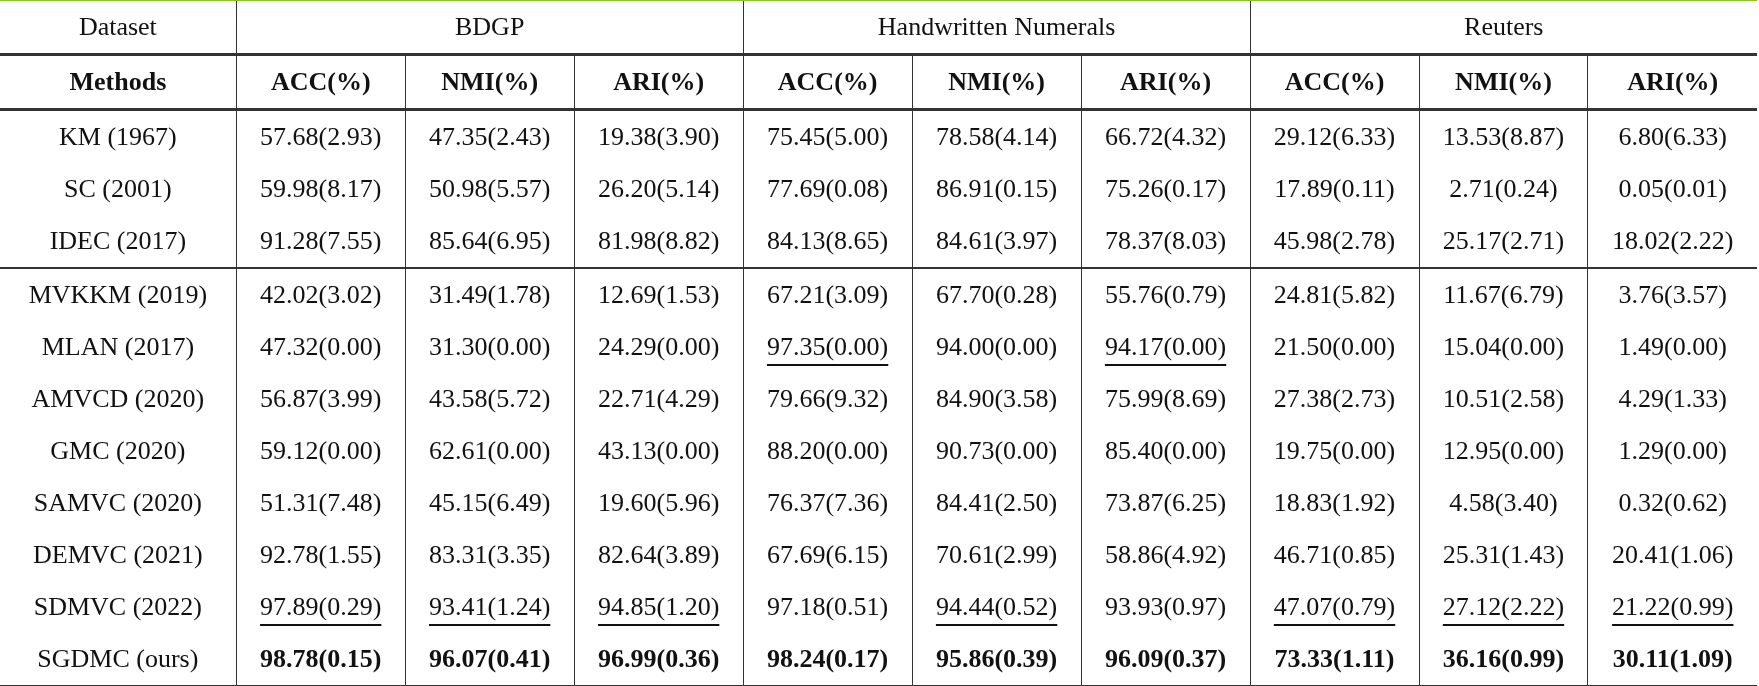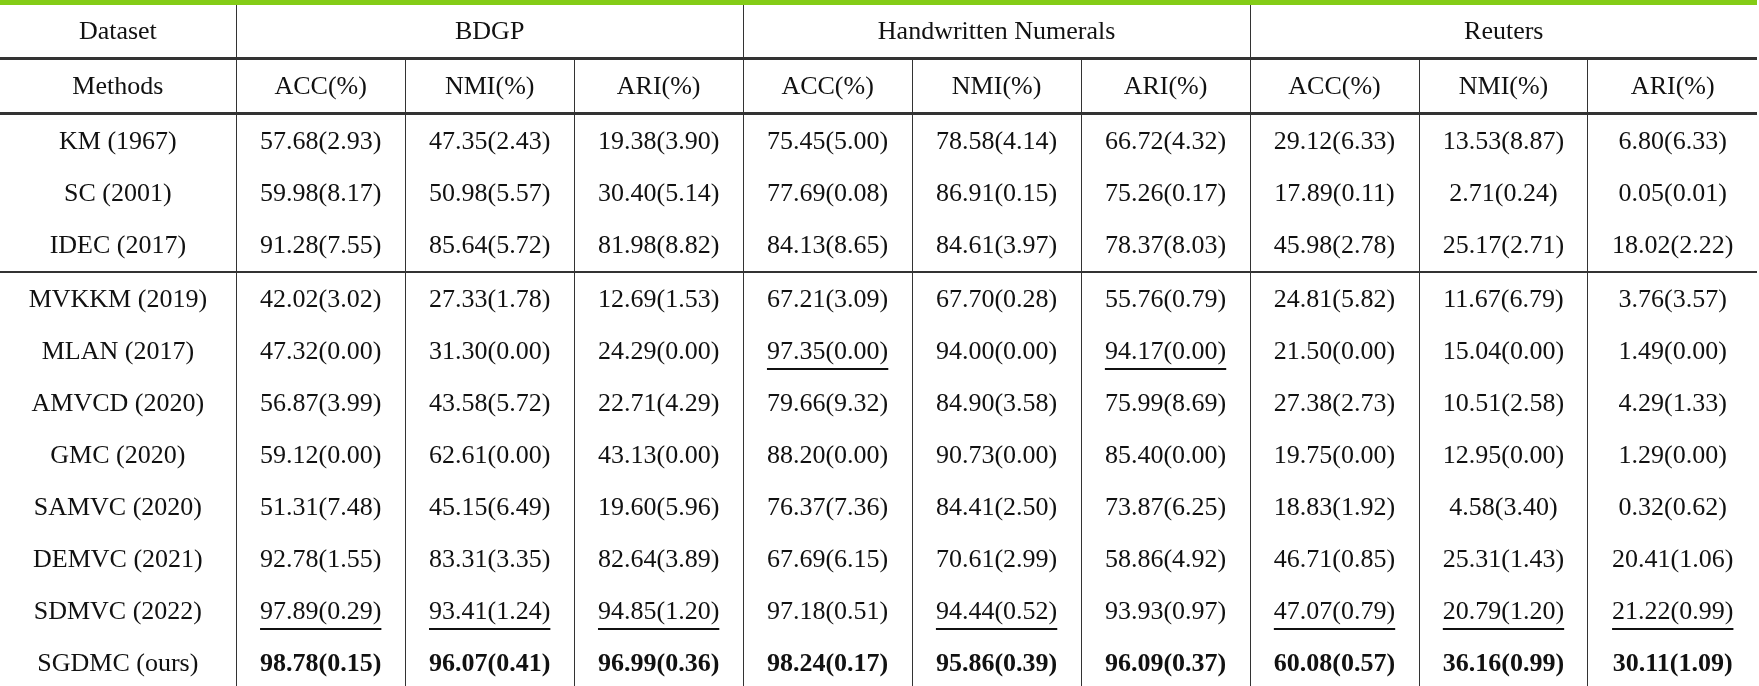--- a/index.html
+++ b/index.html
@@ -16,23 +16,23 @@
   .tbl td, .tbl th {
     height: 52px;
     padding: 0;
     text-align: center;
     vertical-align: middle;
     font-weight: normal;
     border-left: 1.5px solid #333;
     white-space: nowrap;
   }
   .tbl tr > *:first-child { border-left: none; }
-  .tbl tr.top > * { border-top: 5px solid #84cc16; }
+  .tbl tr.top > * { border-top: 1px solid #84cc16; }
   .tbl tr.hdr1 > * { border-bottom: 3px solid #333; }
-  .tbl tr.hdr2 > * { border-bottom: 3px solid #333; }
+  .tbl tr.hdr2 > * { border-bottom: 3px solid #333; font-weight: bold; }
   .tbl tr.sep > * { border-bottom: 2.5px solid #333; }
   .tbl tr.last > * { border-bottom: 3.5px solid #333; }
   .col-method { width: 236px; }
   .col-metric { width: 168.8px; }
   .u span { text-decoration: underline; text-decoration-thickness: 2px; text-underline-offset: 9px; margin-top: 28px; }
   .b { font-weight: bold !important; }
 </style>
 </head>
 <body>
 
@@ -79,44 +79,44 @@
         <td><span>78.58(4.14)</span></td>
         <td><span>66.72(4.32)</span></td>
         <td><span>29.12(6.33)</span></td>
         <td><span>13.53(8.87)</span></td>
         <td><span>6.80(6.33)</span></td>
       </tr>
       <tr>
         <td>SC (2001)</td>
         <td><span>59.98(8.17)</span></td>
         <td><span>50.98(5.57)</span></td>
-        <td><span>30.40(5.14)</span></td>
+        <td><span>26.20(5.14)</span></td>
         <td><span>77.69(0.08)</span></td>
         <td><span>86.91(0.15)</span></td>
         <td><span>75.26(0.17)</span></td>
         <td><span>17.89(0.11)</span></td>
         <td><span>2.71(0.24)</span></td>
         <td><span>0.05(0.01)</span></td>
       </tr>
       <tr class="sep">
         <td>IDEC (2017)</td>
         <td><span>91.28(7.55)</span></td>
-        <td><span>85.64(5.72)</span></td>
+        <td><span>85.64(6.95)</span></td>
         <td><span>81.98(8.82)</span></td>
         <td><span>84.13(8.65)</span></td>
         <td><span>84.61(3.97)</span></td>
         <td><span>78.37(8.03)</span></td>
         <td><span>45.98(2.78)</span></td>
         <td><span>25.17(2.71)</span></td>
         <td><span>18.02(2.22)</span></td>
       </tr>
       <tr>
         <td>MVKKM (2019)</td>
         <td><span>42.02(3.02)</span></td>
-        <td><span>27.33(1.78)</span></td>
+        <td><span>31.49(1.78)</span></td>
         <td><span>12.69(1.53)</span></td>
         <td><span>67.21(3.09)</span></td>
         <td><span>67.70(0.28)</span></td>
         <td><span>55.76(0.79)</span></td>
         <td><span>24.81(5.82)</span></td>
         <td><span>11.67(6.79)</span></td>
         <td><span>3.76(3.57)</span></td>
       </tr>
       <tr>
         <td>MLAN (2017)</td>
@@ -180,29 +180,29 @@
       </tr>
       <tr>
         <td>SDMVC (2022)</td>
         <td class="u"><span>97.89(0.29)</span></td>
         <td class="u"><span>93.41(1.24)</span></td>
         <td class="u"><span>94.85(1.20)</span></td>
         <td><span>97.18(0.51)</span></td>
         <td class="u"><span>94.44(0.52)</span></td>
         <td><span>93.93(0.97)</span></td>
         <td class="u"><span>47.07(0.79)</span></td>
-        <td class="u"><span>20.79(1.20)</span></td>
+        <td class="u"><span>27.12(2.22)</span></td>
         <td class="u"><span>21.22(0.99)</span></td>
       </tr>
       <tr class="last">
         <td>SGDMC (ours)</td>
         <td class="b"><span>98.78(0.15)</span></td>
         <td class="b"><span>96.07(0.41)</span></td>
         <td class="b"><span>96.99(0.36)</span></td>
         <td class="b"><span>98.24(0.17)</span></td>
         <td class="b"><span>95.86(0.39)</span></td>
         <td class="b"><span>96.09(0.37)</span></td>
-        <td class="b"><span>60.08(0.57)</span></td>
+        <td class="b"><span>73.33(1.11)</span></td>
         <td class="b"><span>36.16(0.99)</span></td>
         <td class="b"><span>30.11(1.09)</span></td>
       </tr>
     </tbody>
 </table>
 
 </body></html>

